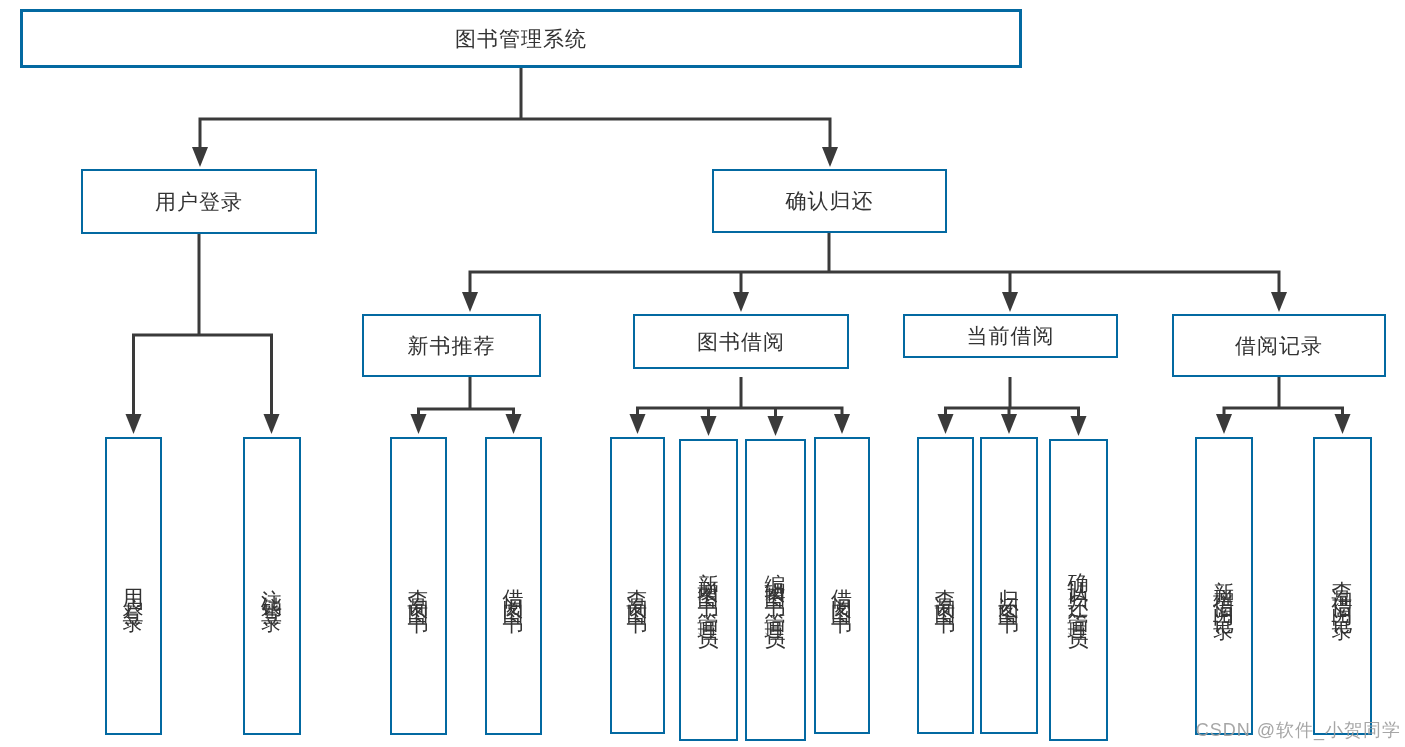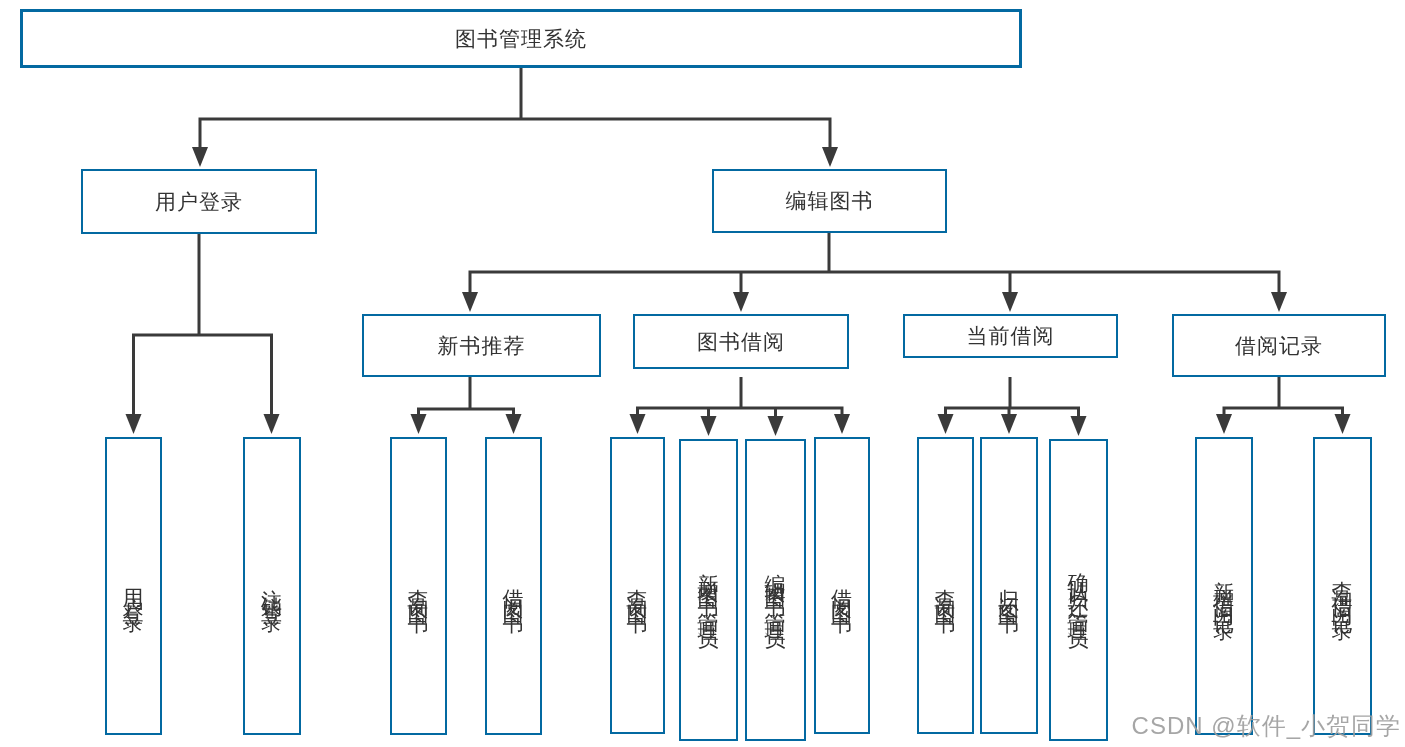--- a/index.html
+++ b/index.html
@@ -45,21 +45,21 @@
     font-size: 21px;
     letter-spacing: 8px;
     line-height: 1;
     padding-top: 4px;
     white-space: nowrap;
   }
   .watermark {
     position: absolute;
     right: 4px;
     bottom: 5px;
-    font-size: 24px;
+    font-size: 18px;
     color: rgba(158, 158, 158, 0.92);
     letter-spacing: 1px;
     z-index: 3;
     white-space: nowrap;
   }
 </style>
 </head>
 <body>
 
 <div class="canvas">
@@ -112,24 +112,24 @@
   </svg>
 
   <div class="box h root" style="left:20px; top:9px; width:1002px; height:59px;">
     <span>图书管理系统</span>
   </div>
 
   <div class="box h" style="left:81px; top:169px; width:236px; height:65px;">
     <span>用户登录</span>
   </div>
   <div class="box h" style="left:712px; top:169px; width:235px; height:64px;">
-    <span>编辑图书</span>
+    <span>确认归还</span>
   </div>
 
-  <div class="box h" style="left:362px; top:314px; width:239px; height:63px;">
+  <div class="box h" style="left:362px; top:314px; width:179px; height:63px;">
     <span>新书推荐</span>
   </div>
   <div class="box h" style="left:633px; top:314px; width:216px; height:55px;">
     <span>图书借阅</span>
   </div>
   <div class="box h" style="left:903px; top:314px; width:215px; height:44px;">
     <span>当前借阅</span>
   </div>
   <div class="box h" style="left:1172px; top:314px; width:214px; height:63px;">
     <span>借阅记录</span>

